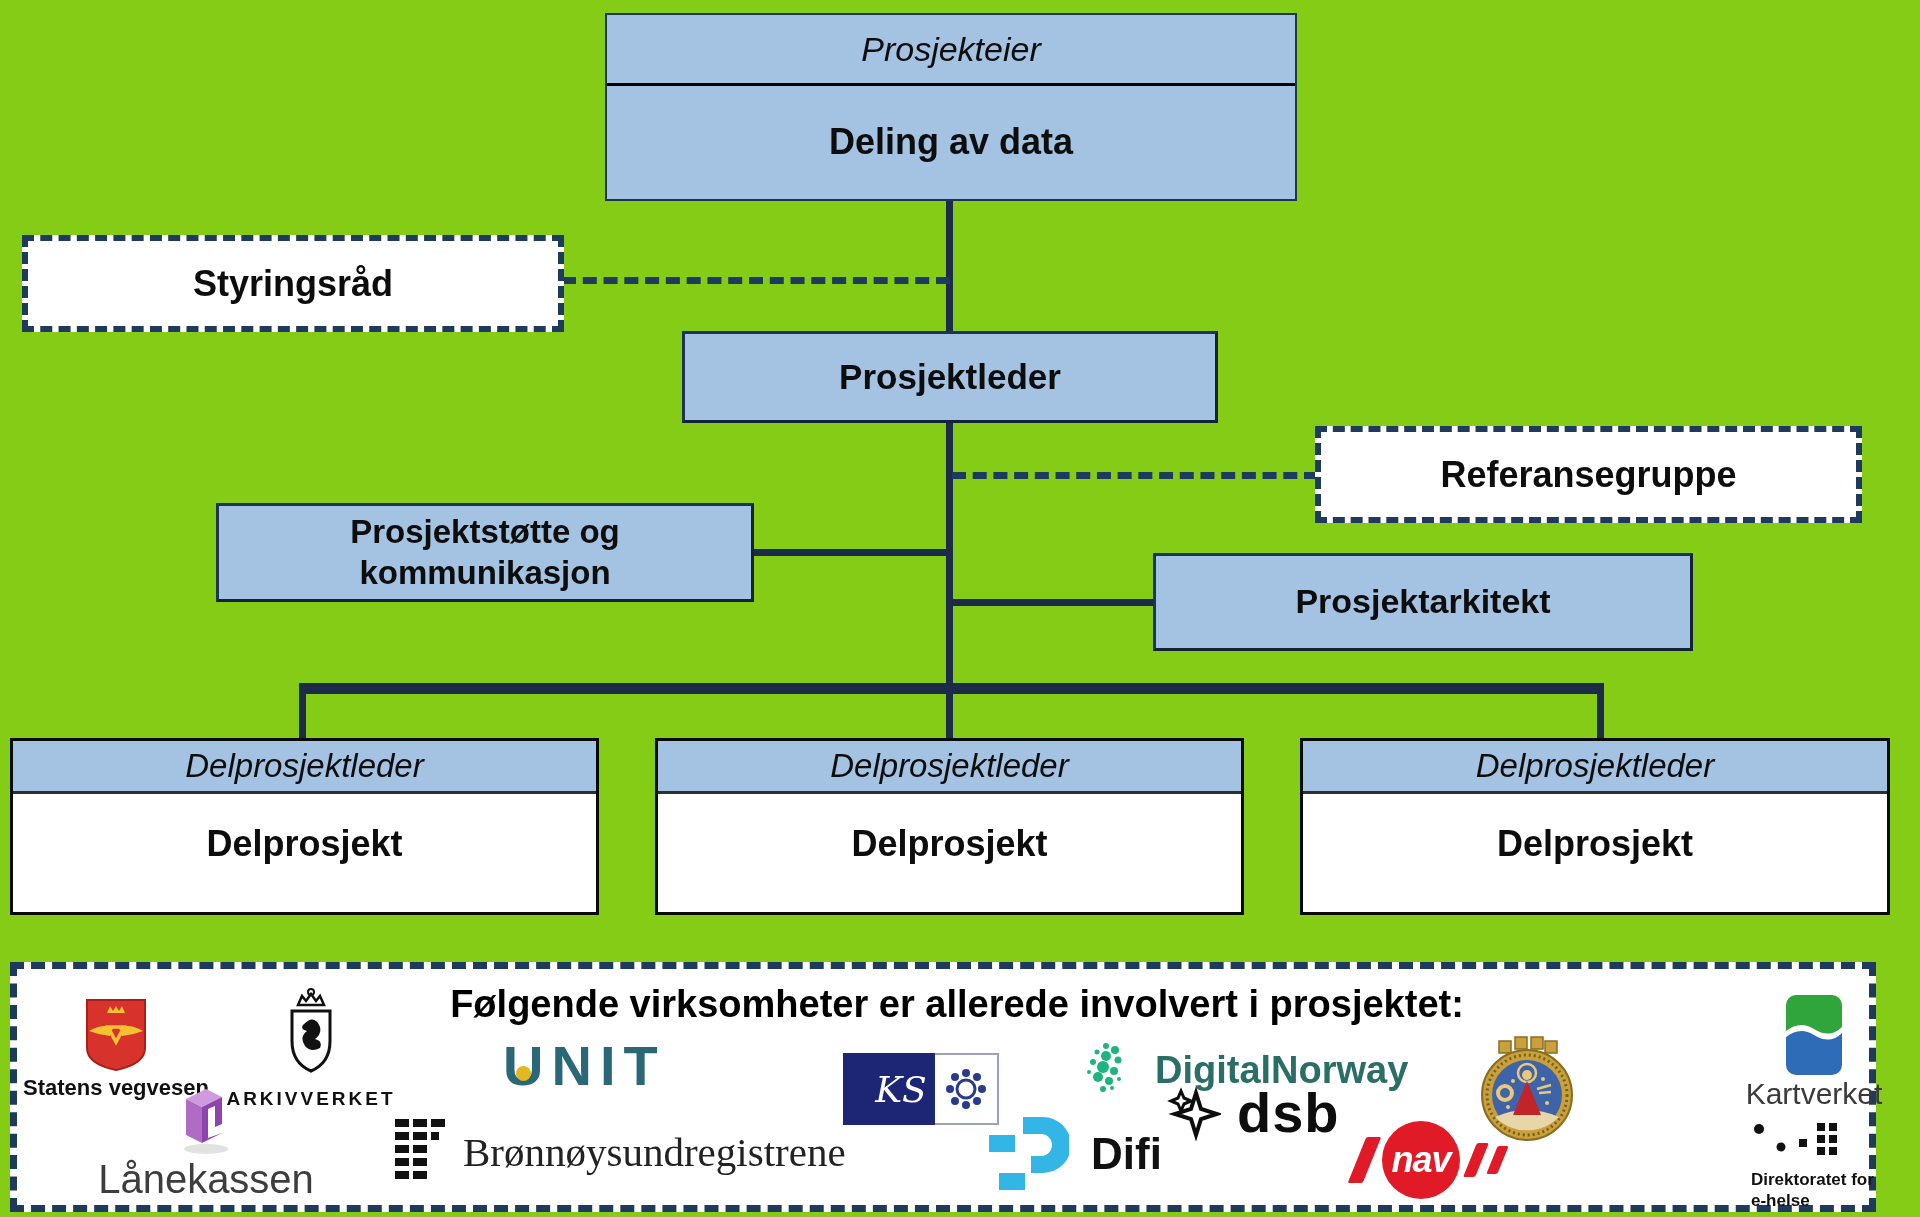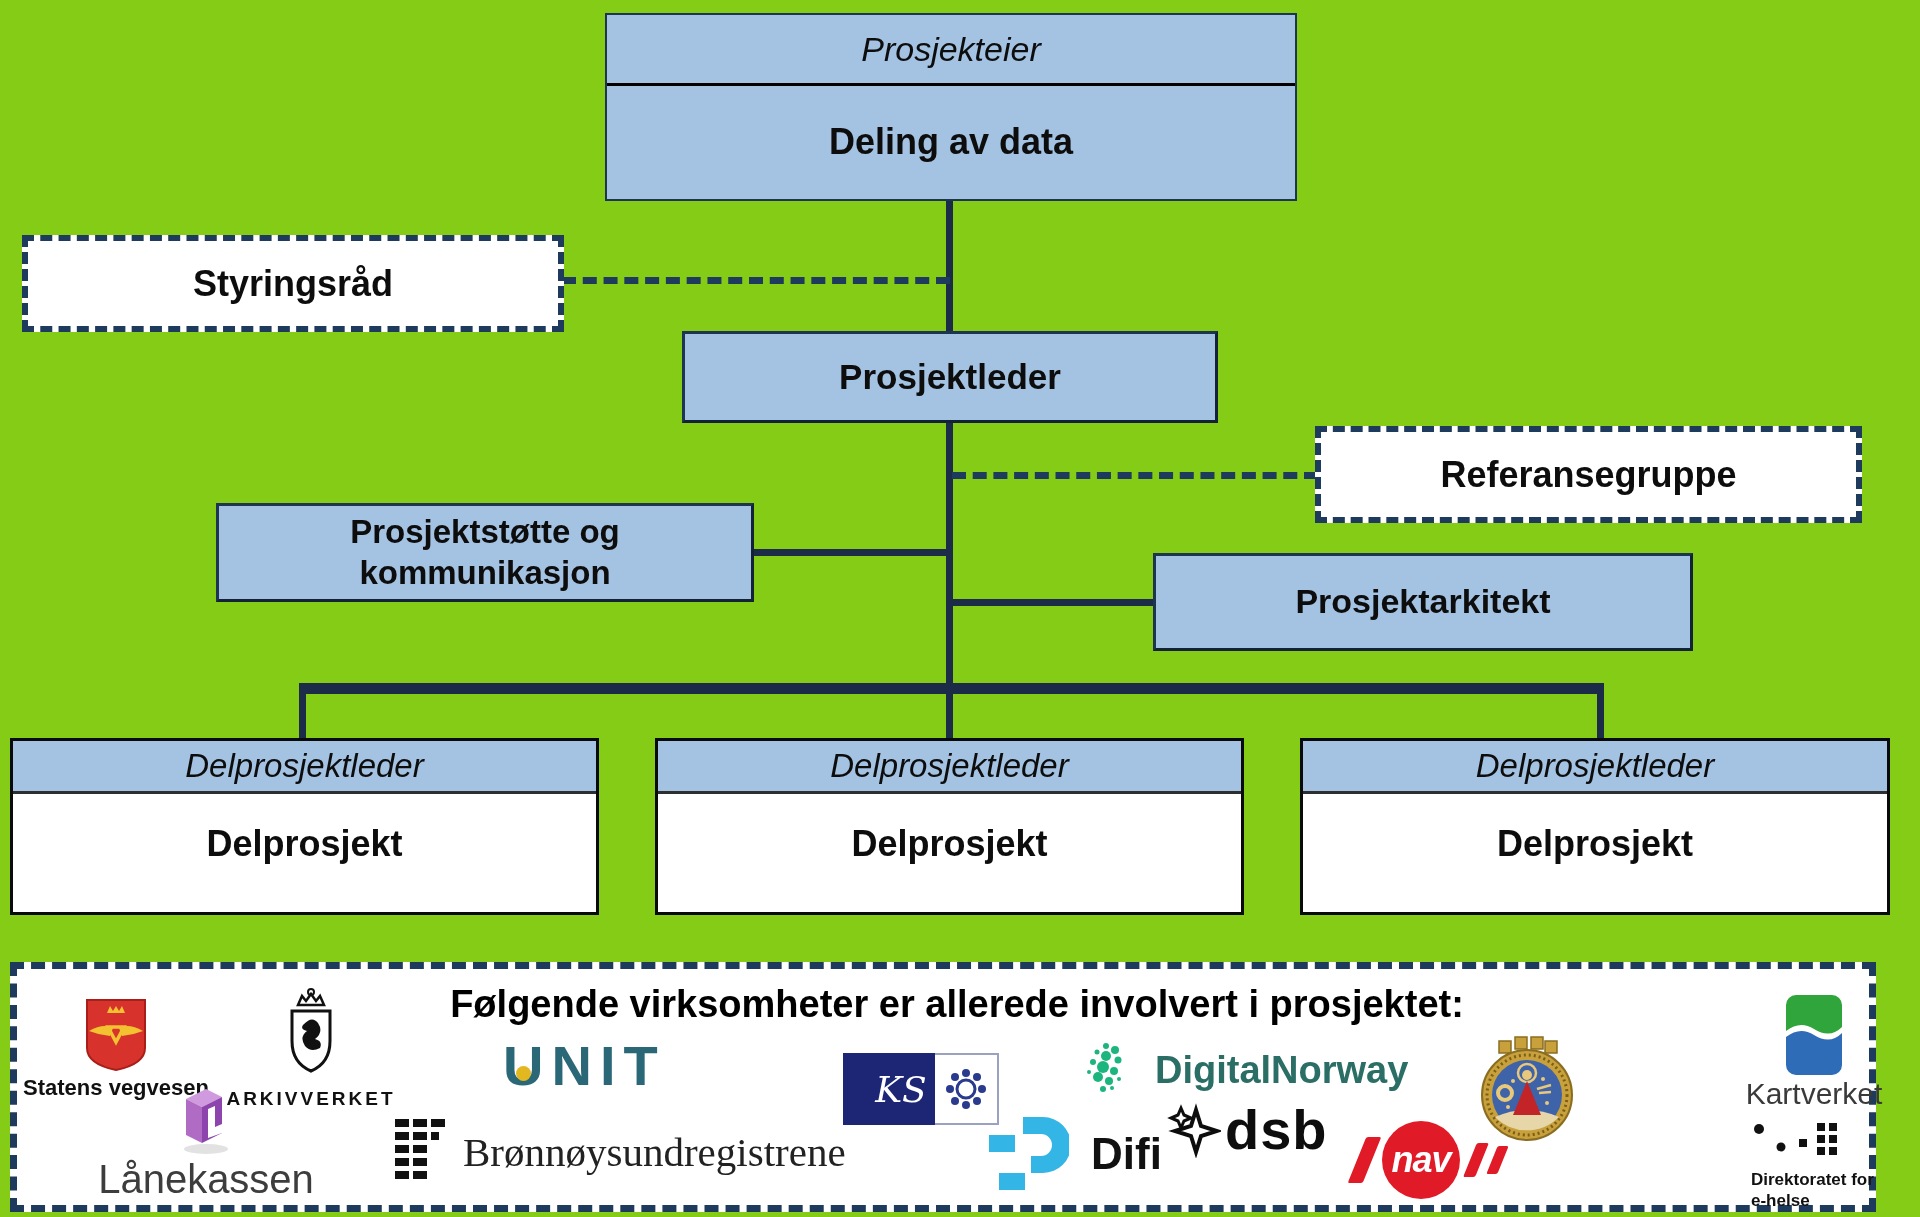--- a/index.html
+++ b/index.html
@@ -221,21 +221,21 @@
       <svg width="80" height="86" viewBox="0 0 80 86">
         <g fill="#33b5e5">
           <path d="M34 6 h20 a28 28 0 0 1 0 56 h-12 v-17 h10 a11 11 0 0 0 0 -22 h-18 z"></path>
           <rect x="0" y="24" width="26" height="17"></rect>
           <rect x="10" y="62" width="26" height="17"></rect>
         </g>
       </svg>
       <span class="difi-text">Difi</span>
     </div>
 
-    <div class="logo" style="left:1148px;top:128px;gap:4px;">
+    <div class="logo" style="left:1148px;top:111px;gap:16px;">
       <svg width="56" height="56" viewBox="0 0 56 56">
         <path d="M16 6 L19 13 L26 16 L19 19 L16 26 L13 19 L6 16 L13 13 Z" fill="#fff" stroke="#0d0d0d" stroke-width="3"></path>
         <path d="M31 8 L36 24 L52 29 L36 34 L31 50 L26 34 L10 29 L26 24 Z" fill="#fff" stroke="#0d0d0d" stroke-width="4"></path>
       </svg>
       <span class="dsb-text">dsb</span>
     </div>
 
     <div class="logo" style="left:1340px;top:152px;gap:10px;">
       <div class="nav-slash"></div>
       <div class="nav-circle">

